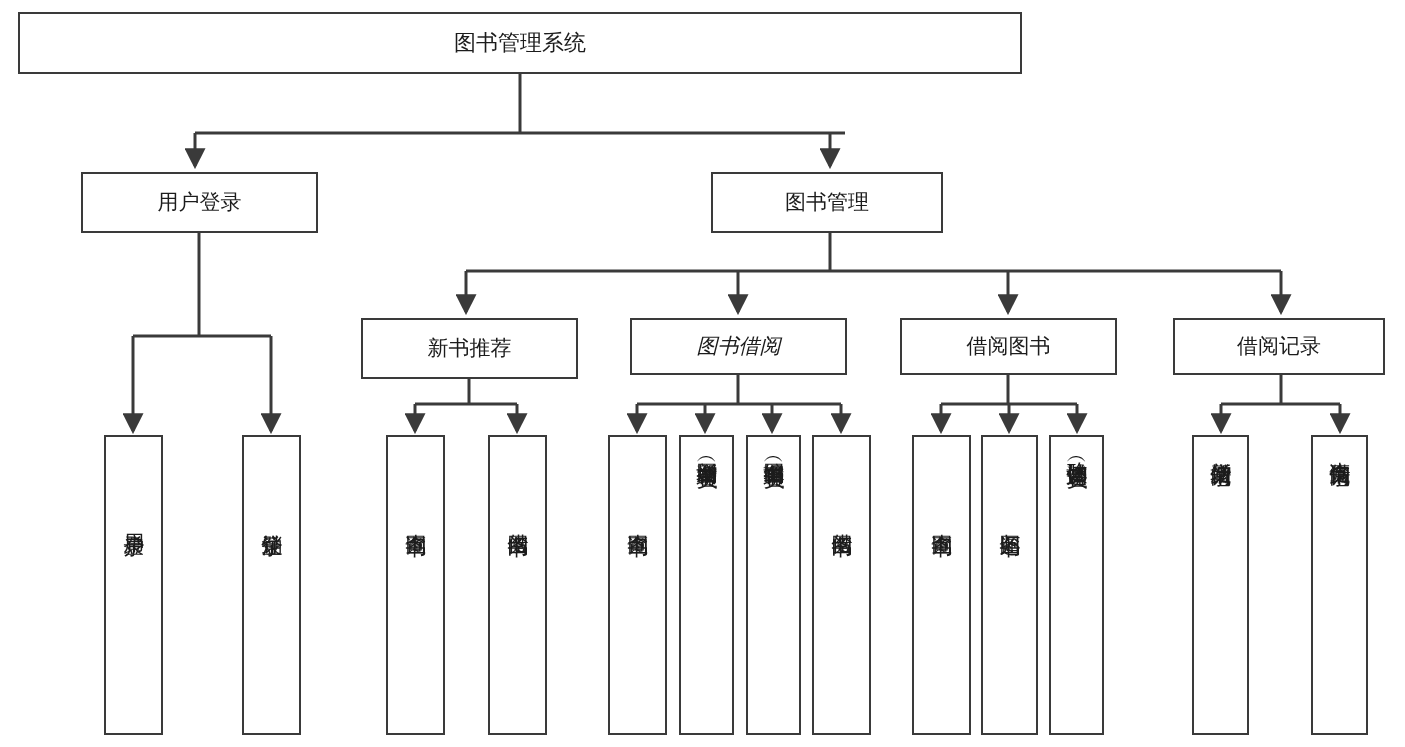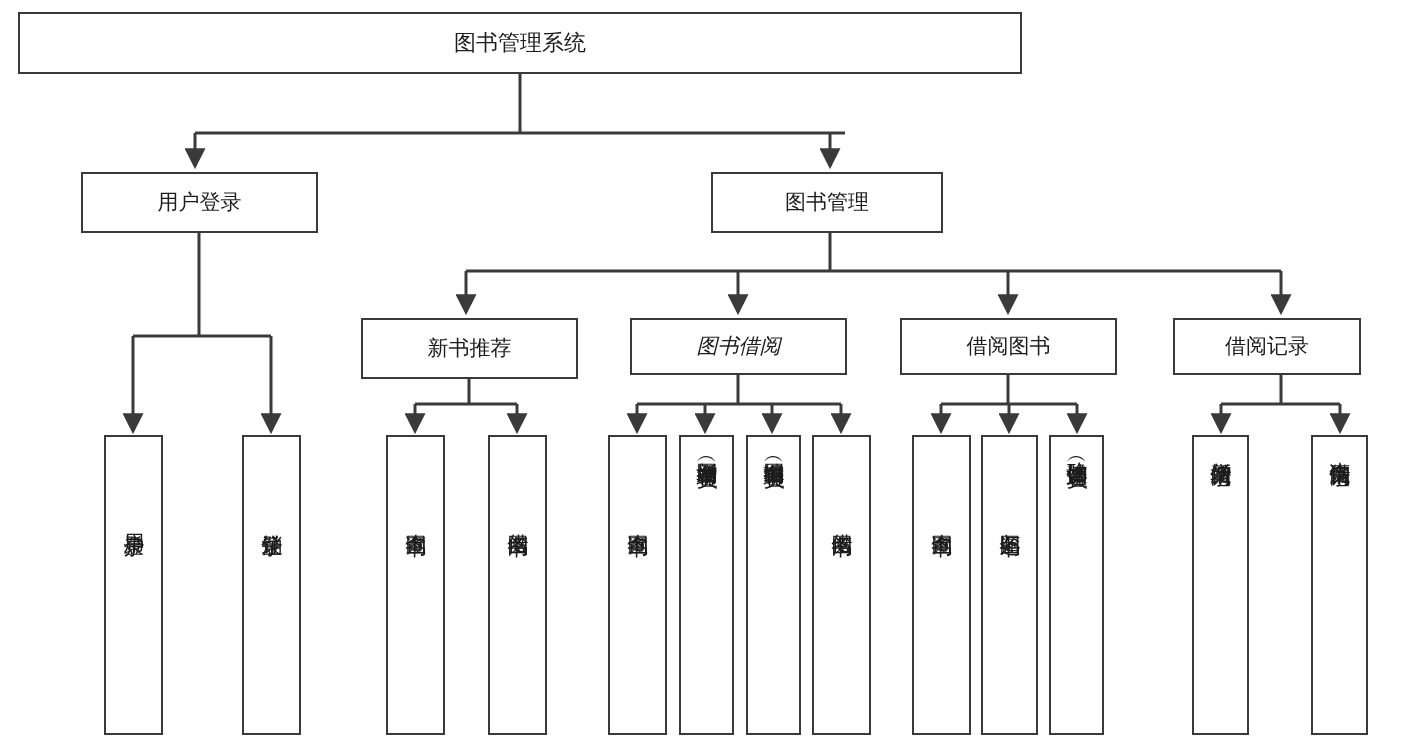--- a/index.html
+++ b/index.html
@@ -149,21 +149,21 @@
   </div>
 
   <div class="node horizontal" style="left:630px; top:318px; width:217px; height:57px;font-style:italic;">
     <span class="node-label">图书借阅</span>
   </div>
 
   <div class="node horizontal" style="left:900px; top:318px; width:217px; height:57px;">
     <span class="node-label">借阅图书</span>
   </div>
 
-  <div class="node horizontal" style="left:1173px; top:318px; width:188px; height:57px;">
+  <div class="node horizontal" style="left:1173px; top:318px; width:212px; height:57px;">
     <span class="node-label">借阅记录</span>
   </div>
 
   <div class="node vertical mid" style="left:104px; top:435px; width:59px; height:300px;">
     <span class="node-label">用户登录</span>
   </div>
 
   <div class="node vertical mid" style="left:242px; top:435px; width:59px; height:300px;">
     <span class="node-label">注销登录</span>
   </div>

